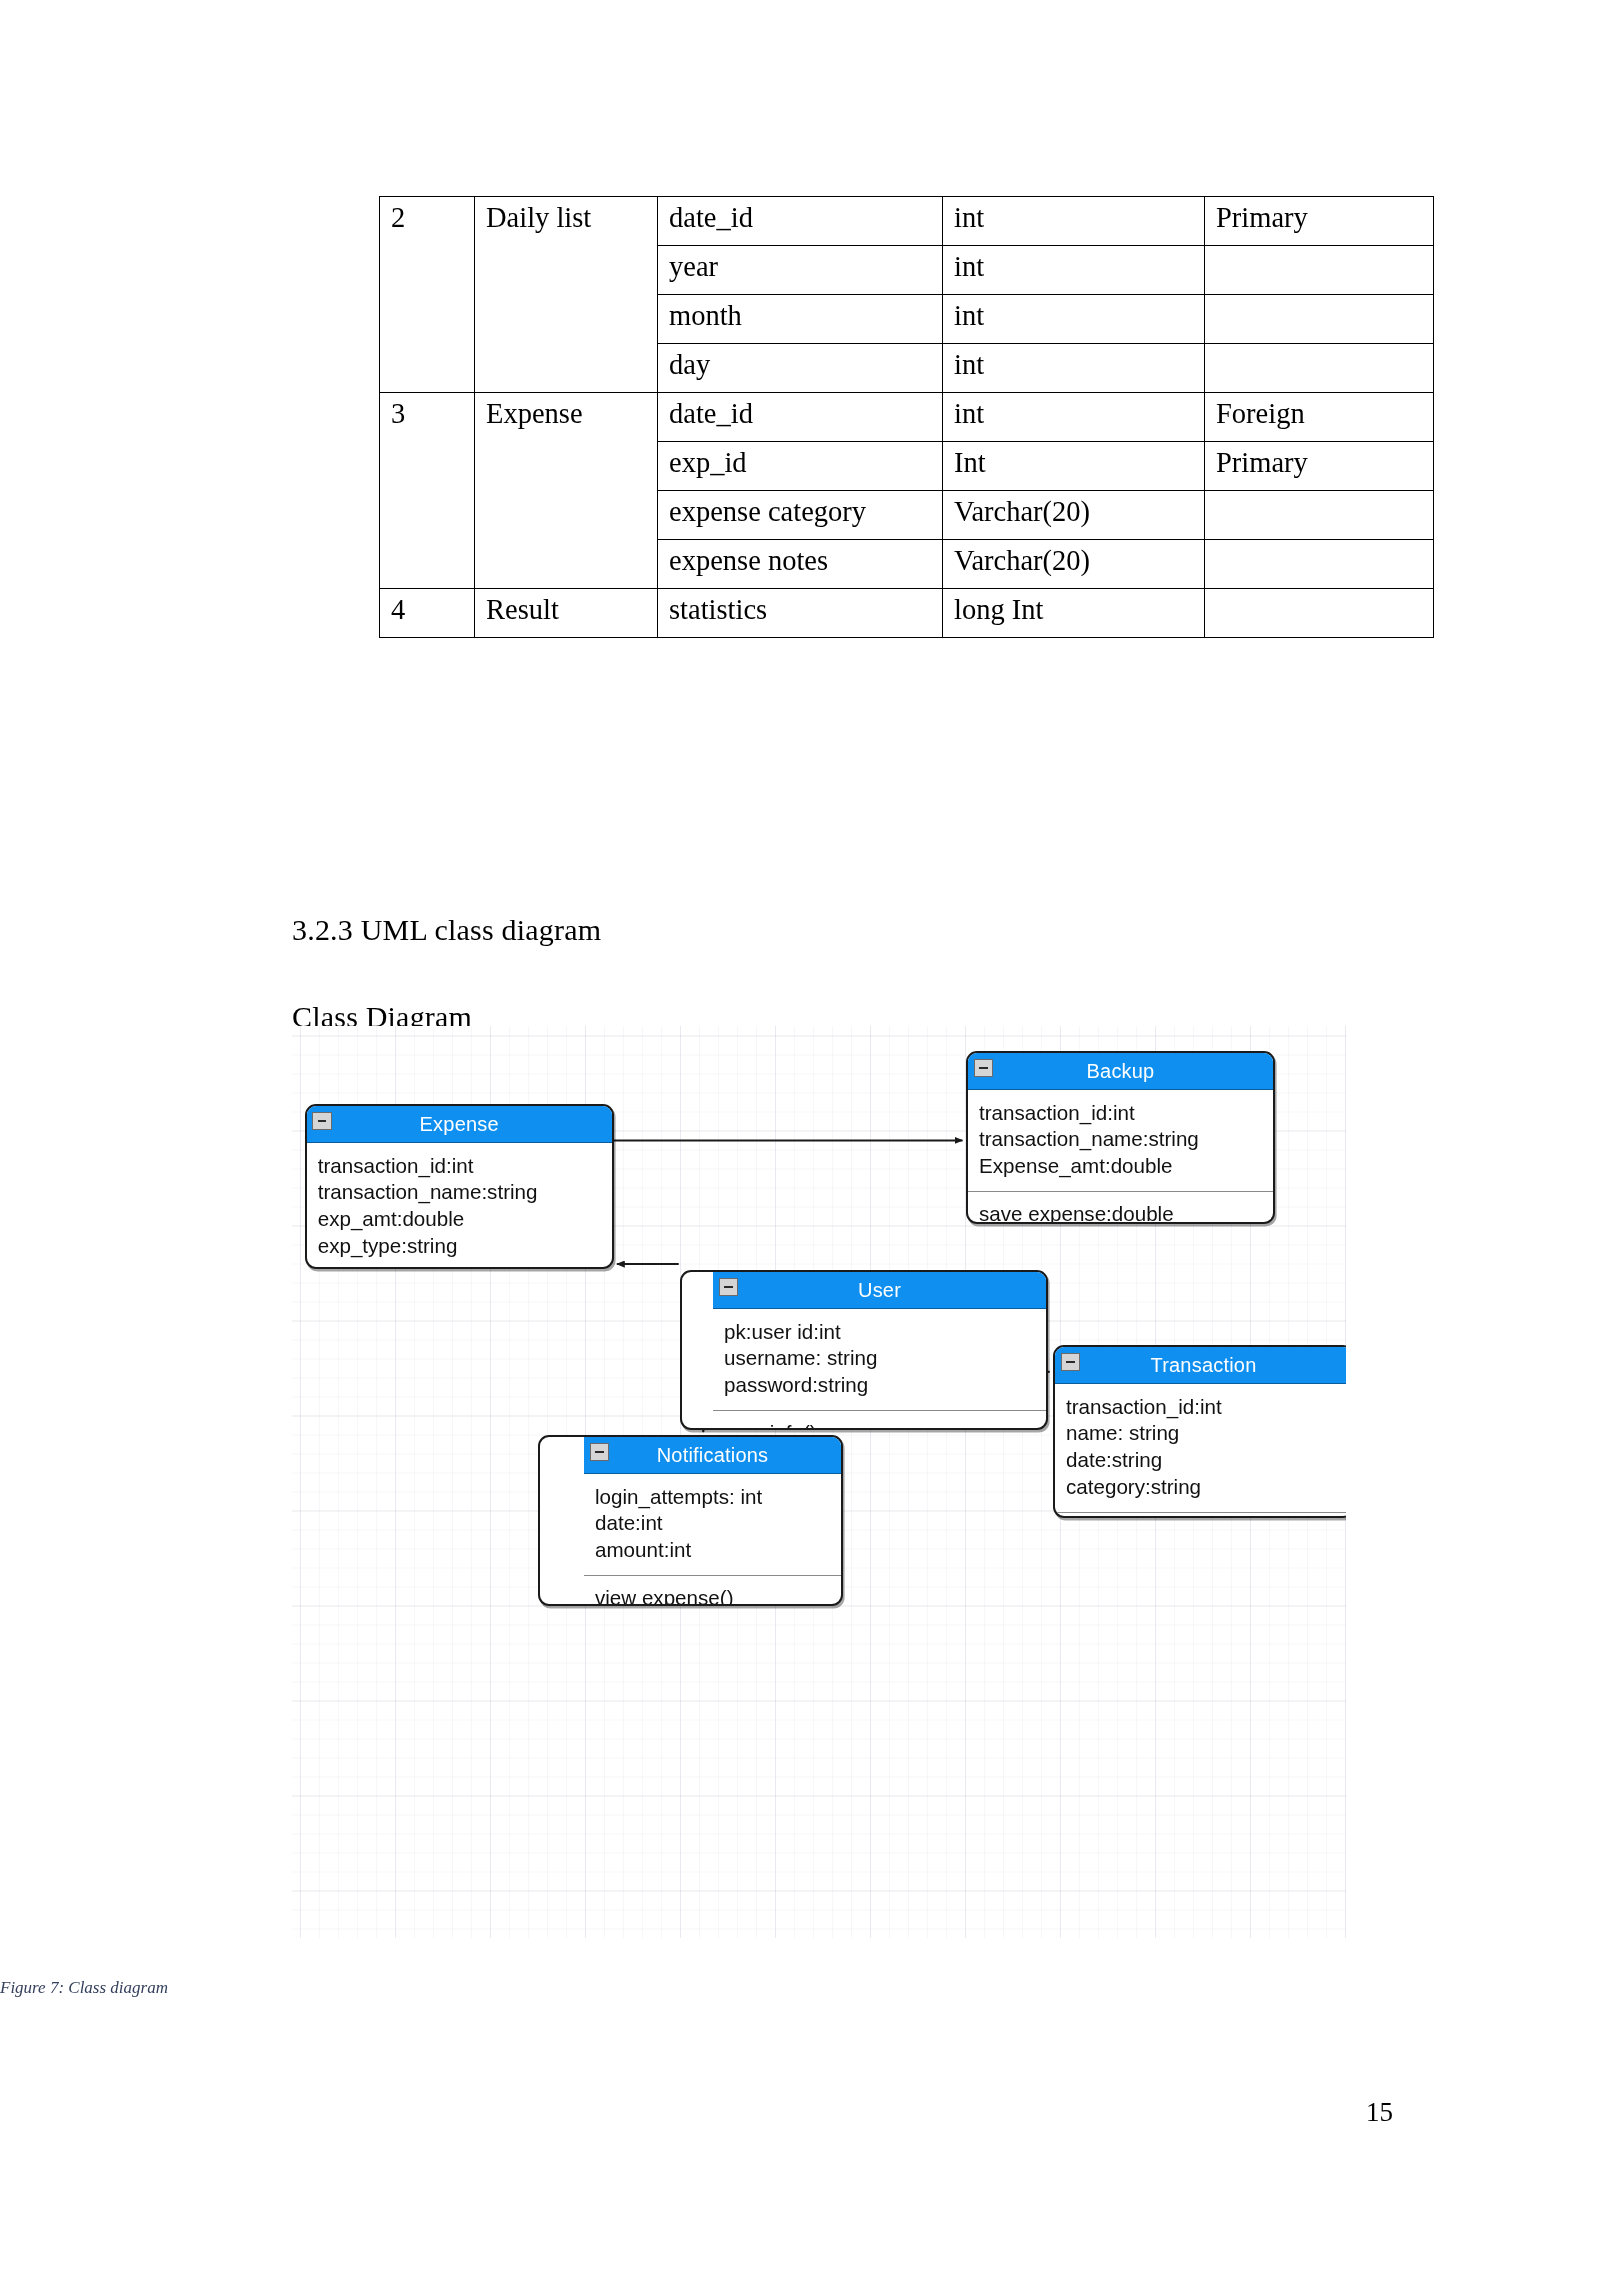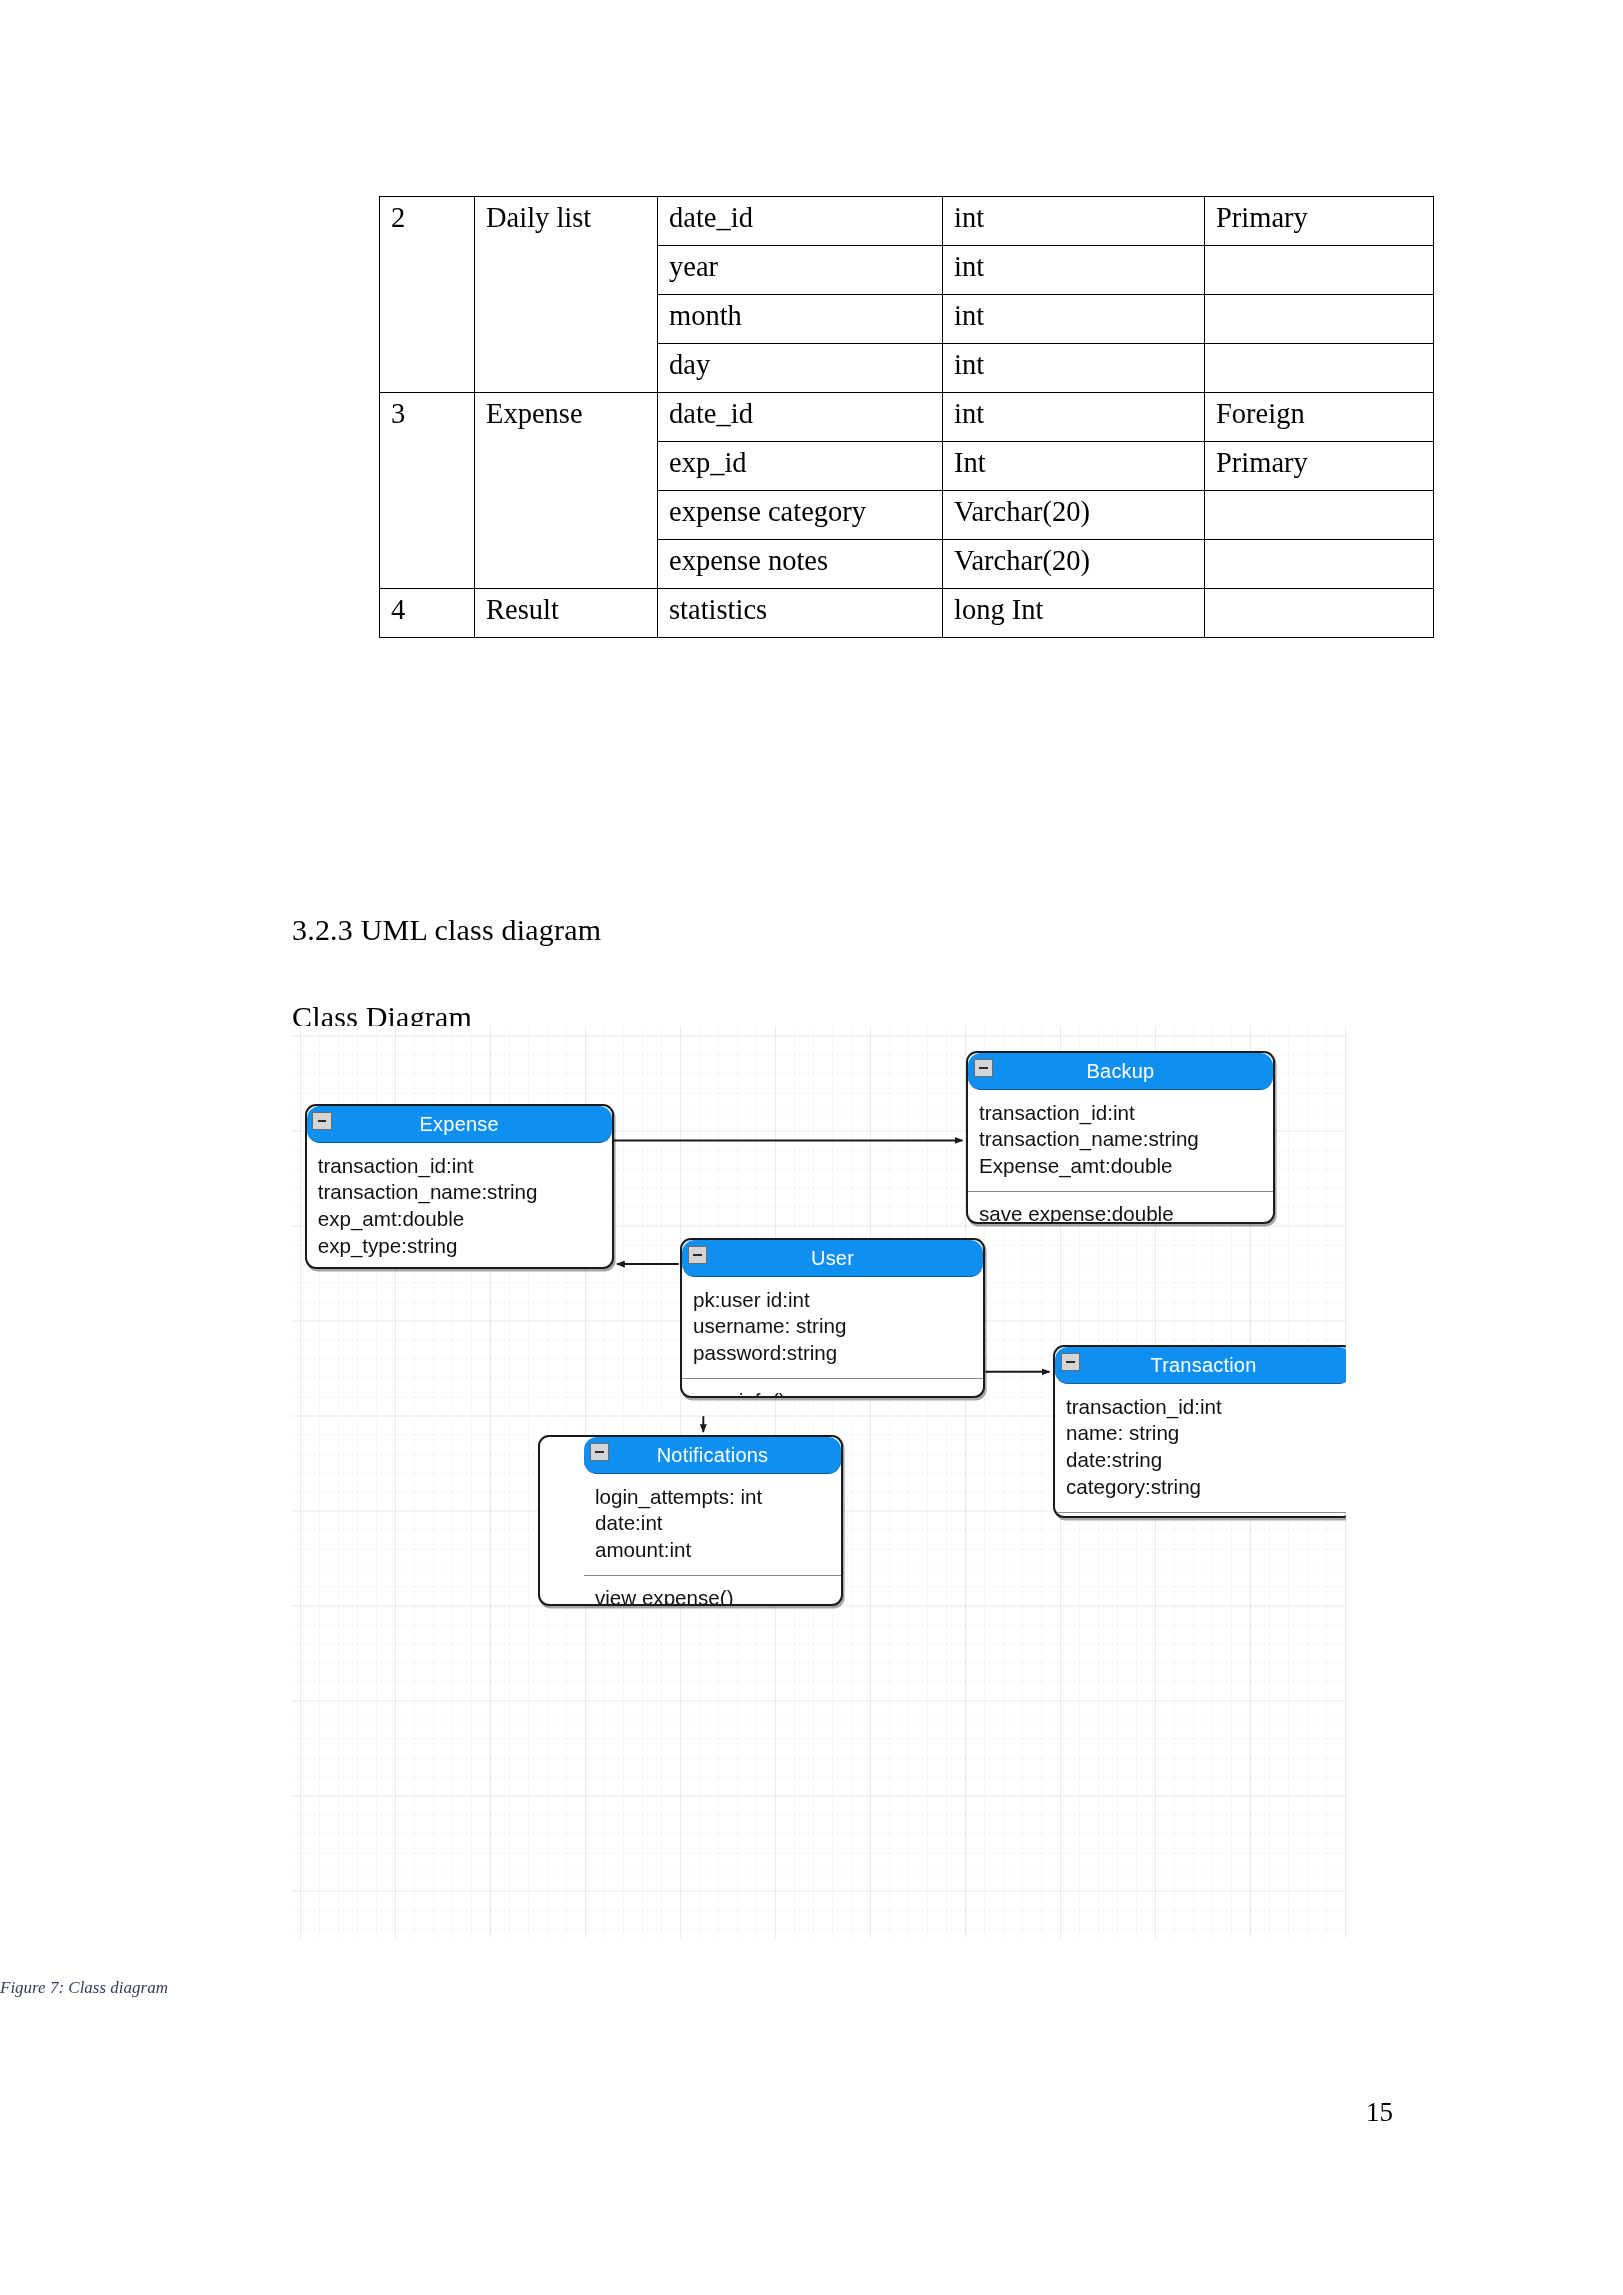--- a/index.html
+++ b/index.html
@@ -83,21 +83,20 @@
     z-index: 5;
   }
   .uml-header {
     position: relative;
     background: #0f8ff0;
     height: 36px;
     display: flex;
     align-items: center;
     justify-content: center;
     border-bottom: 1.6px solid #0b5d9e;
-    border-radius: 13px;
   }
   .uml-title {
     font-family: "Liberation Sans", sans-serif;
     font-size: 20px;
     color: #ffffff;
     font-weight: normal;
     letter-spacing: 0.2px;
   }
   .uml-collapse {
     position: absolute;
@@ -125,21 +124,21 @@
     color: #111111;
   }
   .uml-attrs { border-bottom: 1.6px solid #8a8a8a; }
   .uml-line { white-space: nowrap; }
 
   
   #class-expense       { left: 12.7px;  top: 78px;  width: 309px; height: 165px; }
   #class-expense .uml-attrs { min-height: 89px; }
   #class-backup        { left: 674px; top: 25px;  width: 309px; height: 173px; }
   #class-backup .uml-attrs  { min-height: 78px; }
-  #class-user          { left: 388px; top: 212px; width: 305px; height: 160px; }
+  #class-user          { left: 388px; top: 244px; width: 368px; height: 160px; padding-left: 31px; }
   #class-user .uml-attrs    { min-height: 70px; }
   #class-transaction   { left: 761px; top: 319px; width: 301px; height: 173px; }
   #class-transaction .uml-attrs { min-height: 95px; }
   #class-notifications { left: 246px; top: 409px; width: 305px; height: 171px; padding-left: 44px; }
   #class-notifications .uml-attrs { min-height: 73px; }
 
   
   .conn-svg {
     position: absolute;
     left: 0; top: 0;

